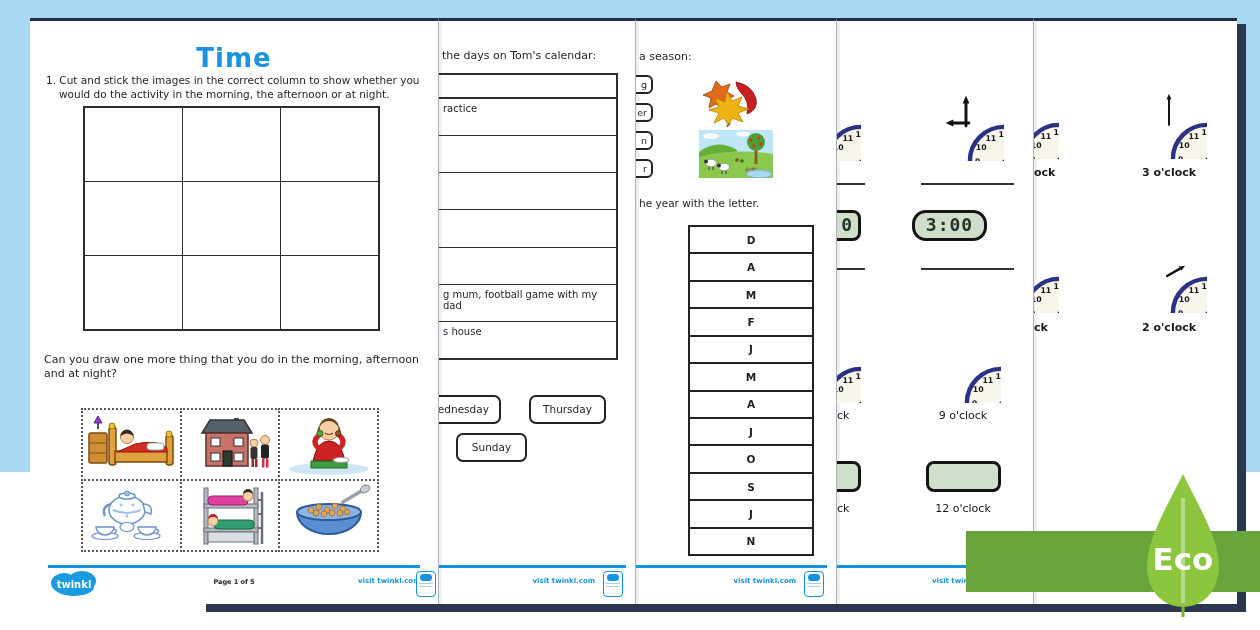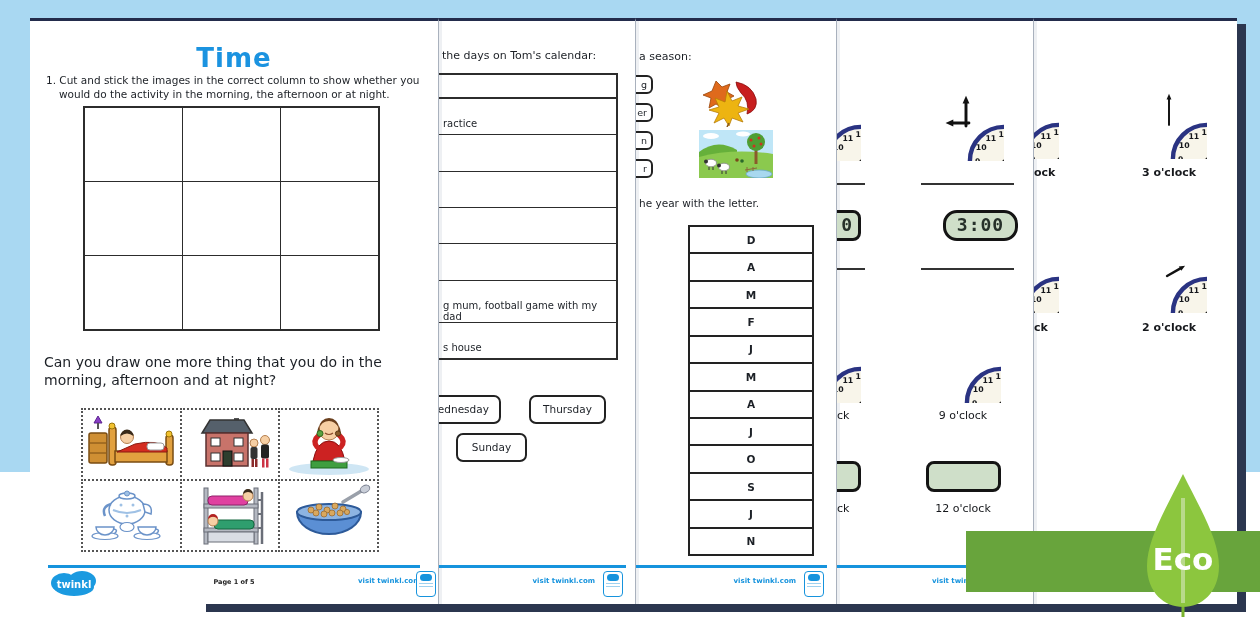--- a/index.html
+++ b/index.html
@@ -12,41 +12,41 @@
   .p1-title{position:absolute;left:0;width:408px;top:22px;text-align:center;font-size:26px;font-weight:bold;color:#1b93e0;letter-spacing:1px;}
   .p1-instr{position:absolute;left:16px;top:53px;width:378px;font-size:10.5px;line-height:1.3;padding-left:13px;text-indent:-13px;}
   .p1-table{position:absolute;left:53px;top:85px;width:297px;height:225px;border:2px solid #2c2c2c;box-sizing:border-box;display:flex;flex-direction:column;}
   .p1-hrow{display:flex;height:18px;border-bottom:2px solid #2c2c2c;}
   .p1-hcell{flex:1;text-align:center;font-size:11px;font-weight:bold;line-height:17px;border-right:1.5px solid #2c2c2c;}
   .p1-hcell:last-child{border-right:none;}
   .p1-brow{display:flex;flex:1;border-bottom:1.5px solid #2c2c2c;}
   .p1-brow:last-child{border-bottom:none;}
   .p1-bcell{flex:1;border-right:1.5px solid #2c2c2c;}
   .p1-bcell:last-child{border-right:none;}
-  .p1-q{position:absolute;left:14px;top:332px;width:392px;font-size:14px;line-height:1.3;}
+  .p1-q{position:absolute;left:14px;top:332px;width:392px;font-size:11px;line-height:1.3;}
   .p1-grid{position:absolute;left:52px;top:388px;width:296px;height:142px;display:grid;grid-template-columns:1fr 1fr 1fr;grid-template-rows:1fr 1fr;}
   .p1-cell{border:2px dotted #555;margin:-1px;display:flex;align-items:center;justify-content:center;background:#fff;}
   
   .fline{position:absolute;height:2.5px;background:#1693dd;top:544px;}
   .visit{position:absolute;top:556px;font-size:7px;font-weight:bold;color:#1693dd;white-space:nowrap;}
   .badge{position:absolute;top:550px;width:20px;height:26px;border:1.5px solid #1693dd;border-radius:4px;background:#fff;box-sizing:border-box;}
   .badge .bcloud{margin:2px auto 1px;width:12px;height:7px;background:#1693dd;border-radius:4px;}
   .badge .bl{margin:1.5px 2px 0;height:1.5px;background:#9fd1ef;}
   .pagelab{position:absolute;top:557px;font-size:6.5px;font-weight:bold;color:#222;text-align:center;}
   
   .wline{position:absolute;height:1.5px;background:#333;}
   .lcd{position:absolute;height:31px;border:3.5px solid #141414;border-radius:8px;background:#cfdfc9;box-sizing:border-box;font-family:"DejaVu Sans Mono",monospace;font-weight:bold;font-size:18px;color:#26302a;text-align:center;line-height:23px;letter-spacing:1px;}
   .clbl{position:absolute;font-size:11px;color:#16181c;}
   .center{text-align:center;width:100px;}
   .daybtn{position:absolute;height:29px;border:2px solid #222;border-radius:7px;background:#fff;box-sizing:border-box;font-size:10.5px;text-align:center;line-height:25px;}
   .seasonbtn{position:absolute;left:-30px;width:47px;height:19px;border:2px solid #222;border-radius:6px;background:#fff;box-sizing:border-box;font-size:9.5px;text-align:right;padding-right:4px;line-height:15px;}
   
   .p2-table{position:absolute;left:-80px;top:52px;width:259px;height:287px;border:2px solid #2c2c2c;box-sizing:border-box;display:flex;flex-direction:column;}
   .p2-hrow{height:22px;border-bottom:2px solid #2c2c2c;text-align:left;font-size:11px;font-weight:bold;line-height:21px;}
-  .p2-row{flex:1;border-bottom:1.5px solid #2c2c2c;font-size:10px;padding:19px 2px 0 82px;box-sizing:border-box;}
+  .p2-row{flex:1;border-bottom:1.5px solid #2c2c2c;font-size:10px;padding:4px 2px 0 82px;box-sizing:border-box;}
   .p2-row:last-child{border-bottom:none;}
   
   .p3-letters{position:absolute;left:52px;top:204px;width:126px;height:331px;border:2px solid #222;box-sizing:border-box;display:flex;flex-direction:column;}
   .p3-lrow{flex:1;border-bottom:2px solid #222;text-align:center;font-size:10.5px;font-weight:bold;display:flex;align-items:center;justify-content:center;}
   .p3-lrow:last-child{border-bottom:none;}
   .p23-head{position:absolute;font-size:11px;}
   
   .banner{position:absolute;left:966px;top:531px;width:294px;height:61px;background:#68a43c;z-index:10;}
   .banner-text{position:absolute;left:990px;top:538px;font-size:36px;color:#ffffff;letter-spacing:1px;z-index:12;}
   .leafwrap{position:absolute;left:1143px;top:470px;width:80px;height:148px;z-index:11;}
@@ -350,21 +350,21 @@
     <svg class="clock" style="left:91px;top:64px;" width="76" height="76" viewBox="-39 -39 78 78">
       <use href="#clockface" xlink:href="#clockface"></use>
       <g stroke="#111" stroke-width="3" stroke-linecap="round">
         <line x1="0" y1="3" x2="0" y2="-21"></line>
         <line x1="3" y1="0" x2="-14" y2="0"></line>
       </g>
       <polygon points="-3.5,-20 3.5,-20 0,-28" fill="#111"></polygon>
       <polygon points="-13,-3.5 -13,3.5 -21,0" fill="#111"></polygon>
     </svg>
     <div class="wline" style="left:84px;top:162px;width:93px;"></div>
-    <div class="lcd" style="left:106px;top:189px;width:75px;border-radius:14px;">3:00</div>
+    <div class="lcd" style="left:75px;top:189px;width:75px;border-radius:14px;">3:00</div>
     <div class="wline" style="left:84px;top:247px;width:93px;"></div>
     <svg class="clock" style="left:88px;top:306px;" width="76" height="76" viewBox="-39 -39 78 78">
         <use href="#clockface" xlink:href="#clockface"></use>
       </svg>
     <div class="clbl center" style="left:76px;top:388px;">9 o'clock</div>
     <div class="lcd" style="left:89px;top:440px;width:75px;"></div>
     <div class="clbl center" style="left:76px;top:481px;">12 o'clock</div>
 
     <div class="fline" style="left:0px;width:187px;"></div>
     <div class="visit" style="left:95px;">visit twinkl.com</div>

